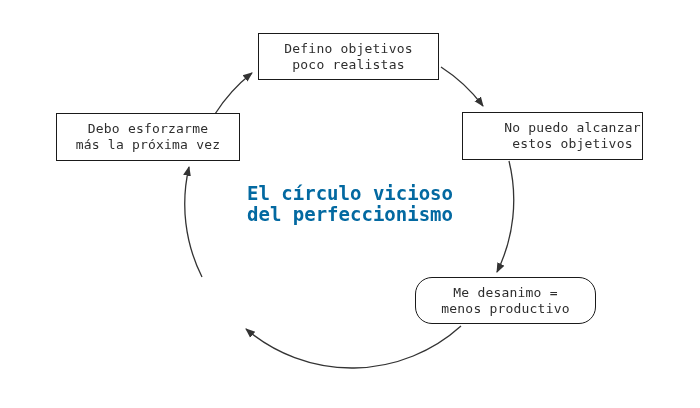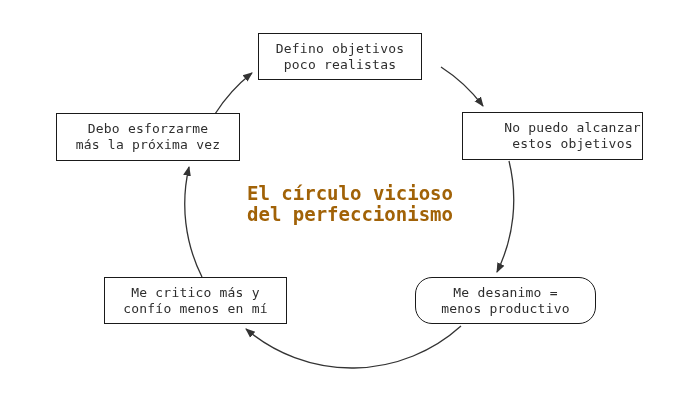--- a/index.html
+++ b/index.html
@@ -41,21 +41,21 @@
   }
   .diagram-title {
     position: absolute;
     left: 230px;
     top: 183px;
     width: 240px;
     text-align: center;
     font-size: 19px;
     line-height: 21px;
     font-weight: bold;
-    color: #a16207;
+    color: #0369a1;
     white-space: pre-line;
   }
 </style>
 </head>
 <body>
 
 <div class="canvas">
 
   <svg class="arrows-layer" width="700" height="408" viewBox="0 0 700 408" xmlns="http://www.w3.org/2000/svg">
     <defs>
@@ -63,39 +63,35 @@
         <path d="M0,1.2 L9.5,5 L0,8.8 z" fill="#333333"></path>
       </marker>
     </defs>
     <path d="M215,114 A163,163 0 0 1 252,73" fill="none" stroke="#333333" stroke-width="1.3" marker-end="url(#arrowhead)"></path>
     <path d="M441,67 A163,163 0 0 1 483,106" fill="none" stroke="#333333" stroke-width="1.3" marker-end="url(#arrowhead)"></path>
     <path d="M509,161 A163,163 0 0 1 497,272" fill="none" stroke="#333333" stroke-width="1.3" marker-end="url(#arrowhead)"></path>
     <path d="M461,326 A163,163 0 0 1 246,329" fill="none" stroke="#333333" stroke-width="1.3" marker-end="url(#arrowhead)"></path>
     <path d="M202,277 A163,163 0 0 1 189,167" fill="none" stroke="#333333" stroke-width="1.3" marker-end="url(#arrowhead)"></path>
   </svg>
 
-  <div class="node-box" style="left:258px; top:33px; width:164px; height:47px;">
+  <div class="node-box" style="left:258px; top:33px; width:181px; height:47px;">
     <span class="node-text">Defino objetivos
 poco realistas</span>
   </div>
 
   <div class="node-box" style="left:462px; top:112px; width:181px; height:48px;padding-left:40px;">
     <span class="node-text">No puedo alcanzar
 estos objetivos</span>
   </div>
 
   <div class="node-box" style="left:415px; top:277px; width:181px; height:47px;border-radius:17px;">
     <span class="node-text">Me desanimo =
 menos productivo</span>
   </div>
 
-  <div class="node-box" style="left:104px; top:277px; width:183px; height:47px;">
-    <span class="node-text">Me critico más y
-confío menos en mí</span>
-  </div>
 
   <div class="node-box" style="left:56px; top:113px; width:184px; height:48px;">
     <span class="node-text">Debo esforzarme
 más la próxima vez</span>
   </div>
 
   <div class="diagram-title">El círculo vicioso
 del perfeccionismo</div>
 
 </div>

